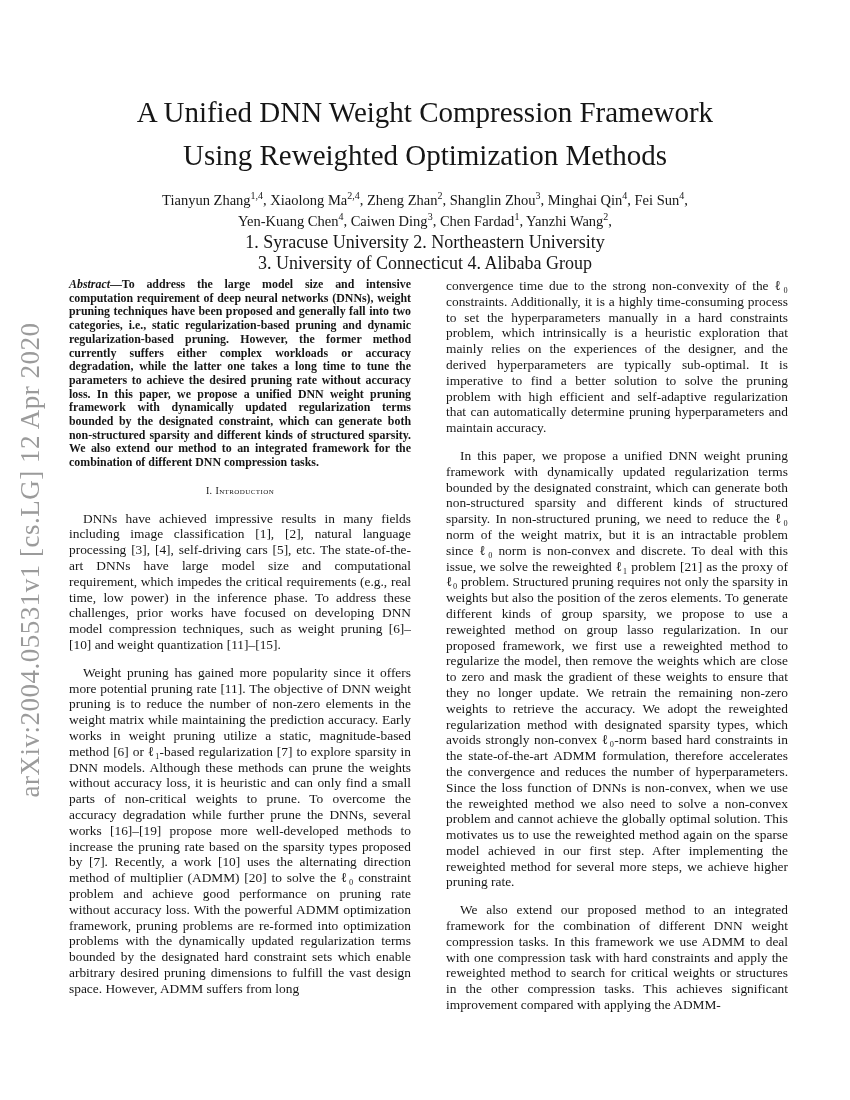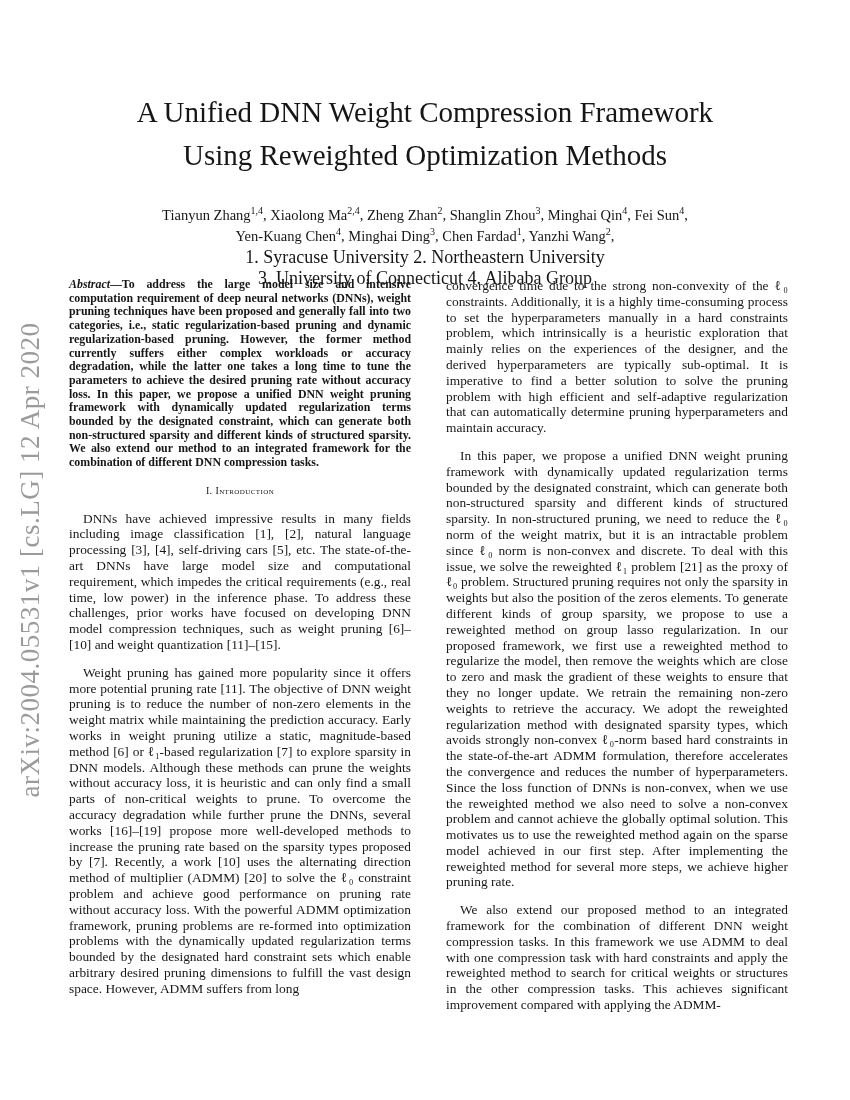--- a/index.html
+++ b/index.html
@@ -26,21 +26,21 @@
   }
   
   .header { padding-top: 91px; text-align: center; }
   .title {
     margin: 0;
     font-size: 29px;
     font-weight: normal;
     line-height: 43px;
   }
   .authors {
-    margin-top: 28px;
+    margin-top: 13px;
     font-size: 14.5px;
     line-height: 21px;
   }
   .authors sup { font-size: 10px; line-height: 0; }
   .affiliations { font-size: 18px; line-height: 21px; }
   
   .columns {
     position: absolute;
     top: 266px;
     left: 57px;
@@ -85,21 +85,21 @@
   <div class="header">
     <h1 class="title">
       <span>A Unified DNN Weight Compression Framework</span><br>
       <span>Using Reweighted Optimization Methods</span>
     </h1>
     <div class="authors">
       <div>
         <span><span>Tianyun Zhang</span><sup>1,4</sup><span>, </span></span><span><span>Xiaolong Ma</span><sup>2,4</sup><span>, </span></span><span><span>Zheng Zhan</span><sup>2</sup><span>, </span></span><span><span>Shanglin Zhou</span><sup>3</sup><span>, </span></span><span><span>Minghai Qin</span><sup>4</sup><span>, </span></span><span><span>Fei Sun</span><sup>4</sup><span>,</span></span>
       </div>
       <div>
-        <span><span>Yen-Kuang Chen</span><sup>4</sup><span>, </span></span><span><span>Minghai Ding</span><sup>3</sup><span>, </span></span><span><span>Chen Fardad</span><sup>1</sup><span>, </span></span><span><span>Yanzhi Wang</span><sup>2</sup><span>,</span></span>
+        <span><span>Yen-Kuang Chen</span><sup>4</sup><span>, </span></span><span><span>Caiwen Ding</span><sup>3</sup><span>, </span></span><span><span>Chen Fardad</span><sup>1</sup><span>, </span></span><span><span>Yanzhi Wang</span><sup>2</sup><span>,</span></span>
       </div>
       <div class="affiliations">
         <div>1. Syracuse University 2. Northeastern University</div>
         <div>3. University of Connecticut 4. Alibaba Group</div>
       </div>
     </div>
   </div>
 
   <div class="columns">
     <div class="col">

